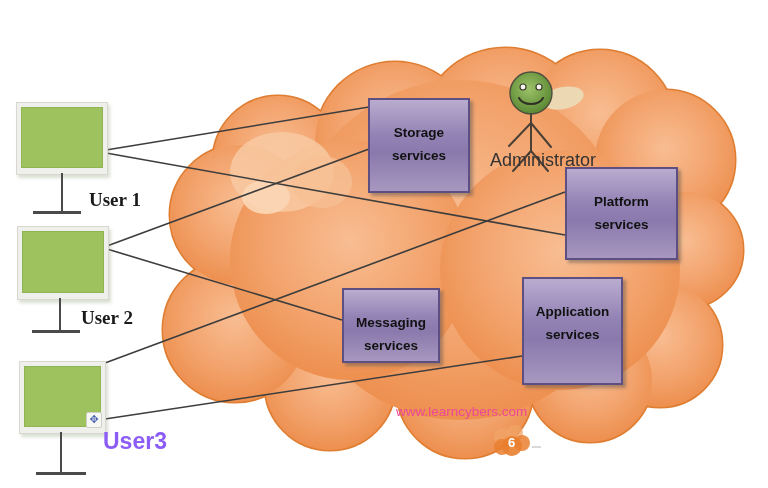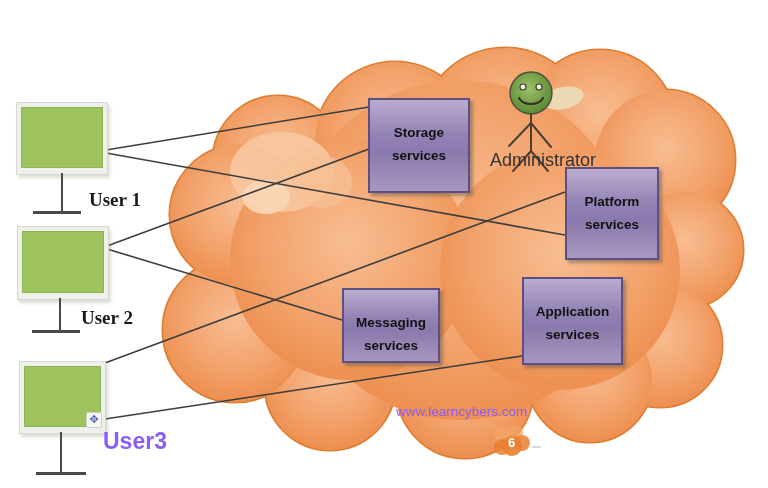--- a/index.html
+++ b/index.html
@@ -25,21 +25,21 @@
 
   .service-box{position:absolute;border:2px solid #5e4f82;
     background:linear-gradient(180deg,#b9accf 0%,#9383b5 38%,#8a79ac 58%,#a797c0 100%);
     box-shadow:3px 3px 3px rgba(80,80,80,.45);
     display:flex;flex-direction:column;align-items:center;
     padding-top:21px;box-sizing:border-box;}
   .service-box .line{font-weight:bold;font-size:13.5px;color:#111;line-height:23px;}
 
   .admin-label{position:absolute;left:490px;top:150px;font-size:18px;color:#333;
     white-space:nowrap;}
-  .watermark{position:absolute;left:396px;top:404px;font-size:13.5px;color:#8b5cf6;
+  .watermark{position:absolute;left:396px;top:404px;font-size:13.5px;color:#ec4899;
     white-space:nowrap;}
   .badge-number{position:absolute;left:502px;top:435px;width:19px;text-align:center;
     font-weight:bold;font-size:13px;color:#ffffff;}
   .move-icon{position:absolute;left:86px;top:412px;width:14px;height:14px;
     background:#f7f7f3;border:1px solid #cfcfc8;border-radius:2px;
     color:#4a62b0;font-size:11px;line-height:13px;text-align:center;}
   .smudge{position:absolute;left:532px;top:446px;width:9px;height:2px;
     background:#c9c9c9;opacity:.7;}
 </style>
 </head>
@@ -152,29 +152,29 @@
   </div>
   <div class="move-icon">✥</div>
   <div class="stand-v" style="left:60px;top:432px;height:41px;"></div>
   <div class="stand-b" style="left:36px;top:472px;width:50px;"></div>
   <div class="user-label-sans" style="left:103px;top:428px;">User3</div>
 
   <div class="service-box" style="left:368px;top:98px;width:102px;height:95px;">
     <div class="line">Storage</div>
     <div class="line">services</div>
   </div>
-  <div class="service-box" style="left:565px;top:167px;width:94px;height:93px;">
+  <div class="service-box" style="left:565px;top:167px;width:113px;height:93px;">
     <div class="line">Platform</div>
     <div class="line">services</div>
   </div>
   <div class="service-box" style="left:342px;top:288px;width:98px;height:75px;text-align:right;">
     <div class="line">Messaging</div>
     <div class="line">services</div>
   </div>
-  <div class="service-box" style="left:522px;top:277px;width:101px;height:88px;">
+  <div class="service-box" style="left:522px;top:277px;width:101px;height:108px;">
     <div class="line">Application</div>
     <div class="line">services</div>
   </div>
 
   <div class="admin-label">Administrator</div>
 
   <div class="watermark">www.learncybers.com</div>
   <div class="badge-number">6</div>
   <div class="smudge"></div>
 

